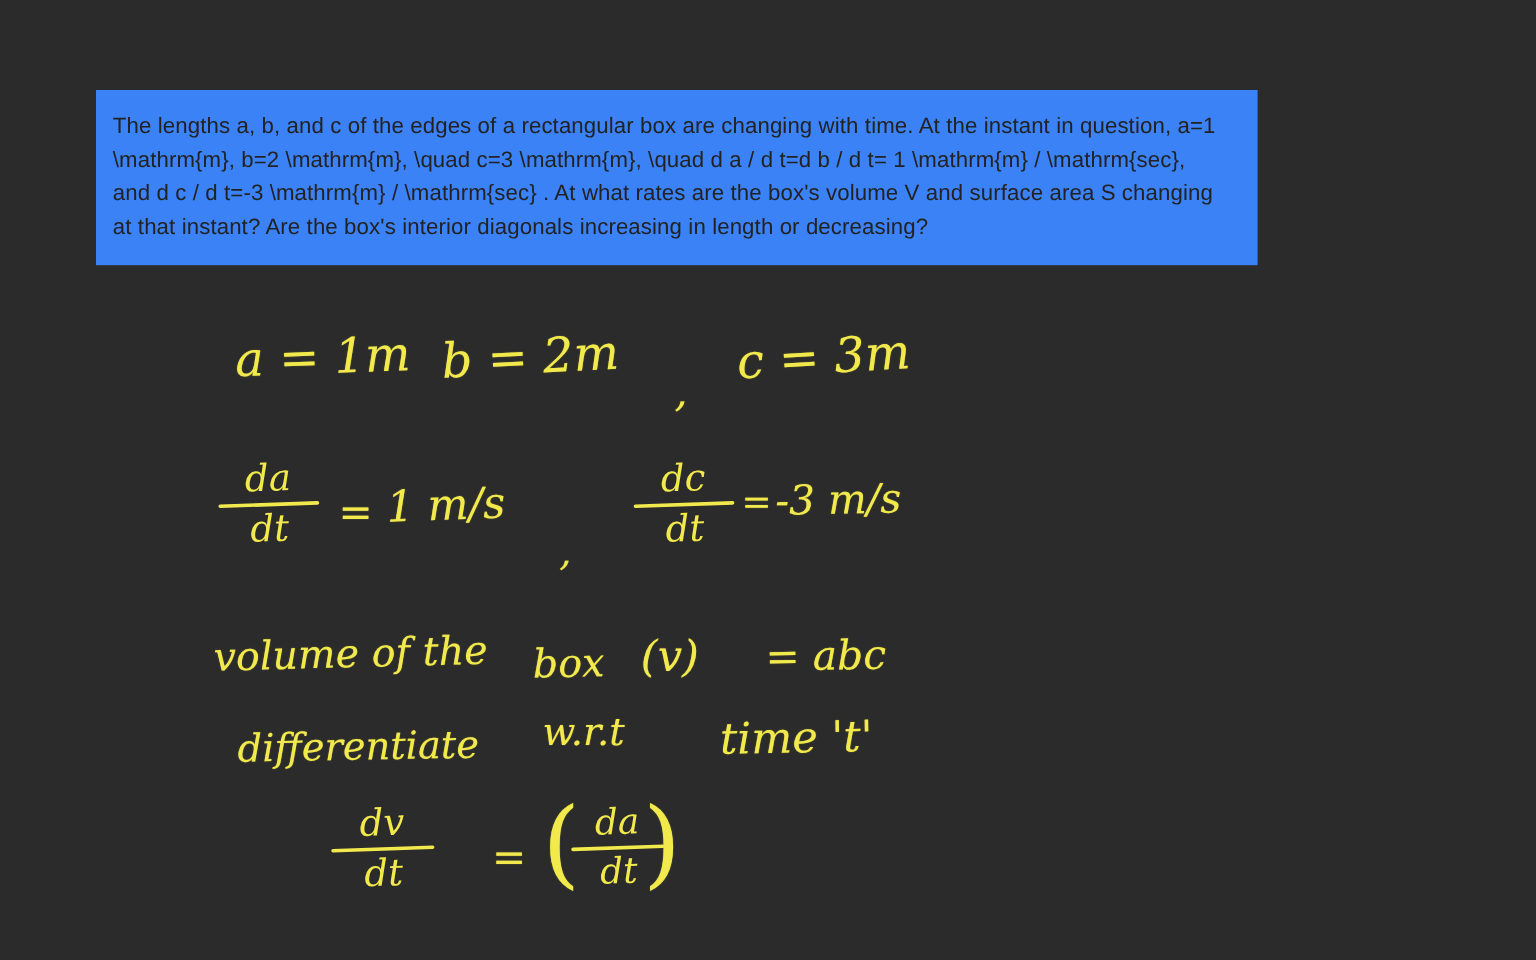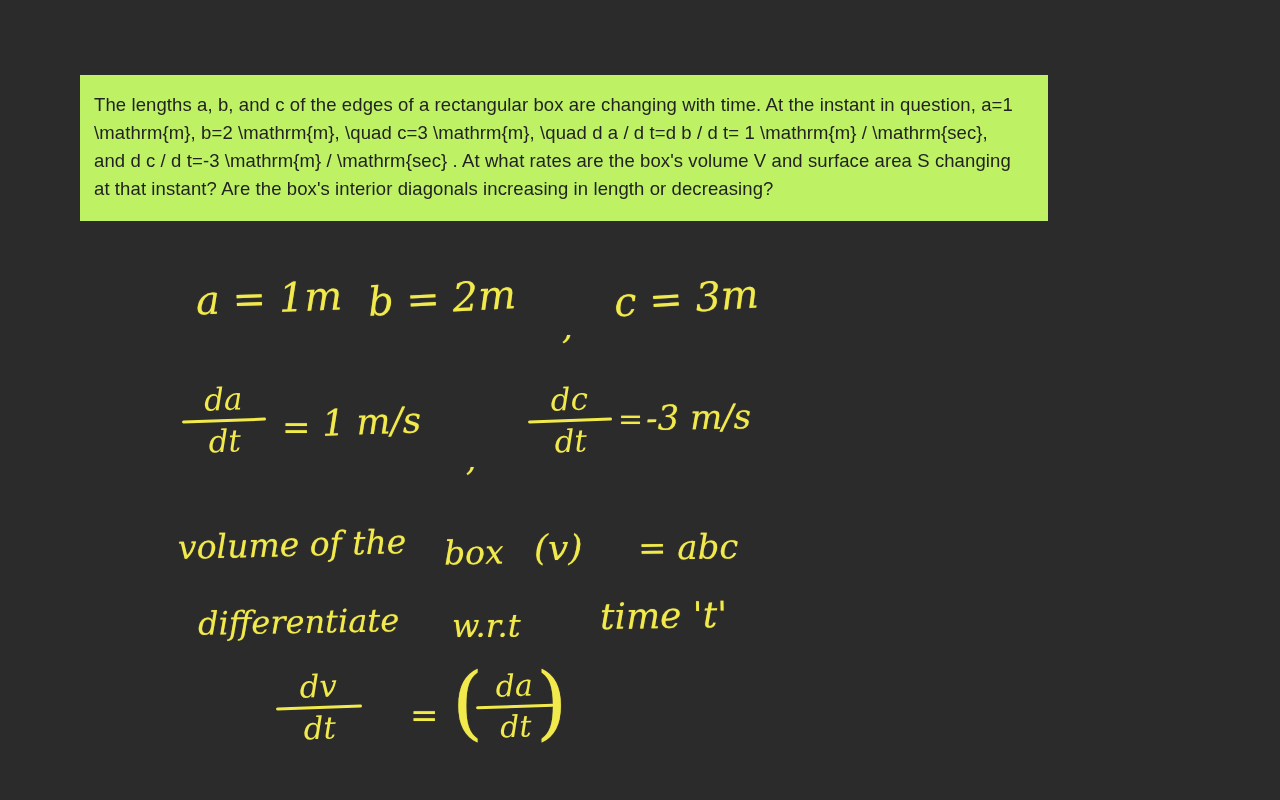--- a/index.html
+++ b/index.html
@@ -15,21 +15,21 @@
     overflow: hidden;
     font-family: "Liberation Sans", sans-serif;
   }
 
   
   #problem-card {
     position: absolute;
     left: 80px;
     top: 75px;
     width: 968px;
-    background: #bef264;
+    background: #3b82f6;
     color: #1b1b1b;
     padding: 16px 24px 18px 14px;
     box-sizing: border-box;
   }
   #problem-text {
     font-size: 18.5px;
     line-height: 28px;
     letter-spacing: 0.1px;
     color: #222222;
     white-space: pre-wrap;
@@ -91,21 +91,21 @@
   #hw-m3ms   { left: 646px; top: 142px; font-size: 34px; transform: rotate(-1deg); }
 
   
   #hw-vol     { left: 178px; top: 270px; font-size: 33px; transform: rotate(-1.5deg); }
   #hw-box     { left: 444px; top: 278px; font-size: 33px; transform: rotate(-1deg); }
   #hw-vparen  { left: 534px; top: 272px; font-size: 36px; }
   #hw-eqabc   { left: 638px; top: 272px; font-size: 34px; transform: rotate(-1deg); }
 
   
   #hw-diff    { left: 198px; top: 348px; font-size: 32px; transform: rotate(-1deg); }
-  #hw-wrt     { left: 452px; top: 352px; font-size: 32px; }
+  #hw-wrt     { left: 452px; top: 336px; font-size: 32px; }
   #hw-time    { left: 600px; top: 340px; font-size: 36px; transform: rotate(-1deg); }
 
   
   #frac-dvdt  { left: 276px; top: 415px; font-size: 31px; width: 86px; transform: rotate(-2deg); }
   #hw-eq3     { left: 410px; top: 440px; font-size: 34px; }
   #hw-paren-l { left: 452px; top: 408px; font-size: 80px; line-height: 80px; font-style: normal; }
   #frac-dadt2 { left: 476px; top: 415px; font-size: 30px; width: 78px; transform: rotate(-2deg); }
   #hw-paren-r { left: 536px; top: 408px; font-size: 80px; line-height: 80px; font-style: normal; }
 
   

